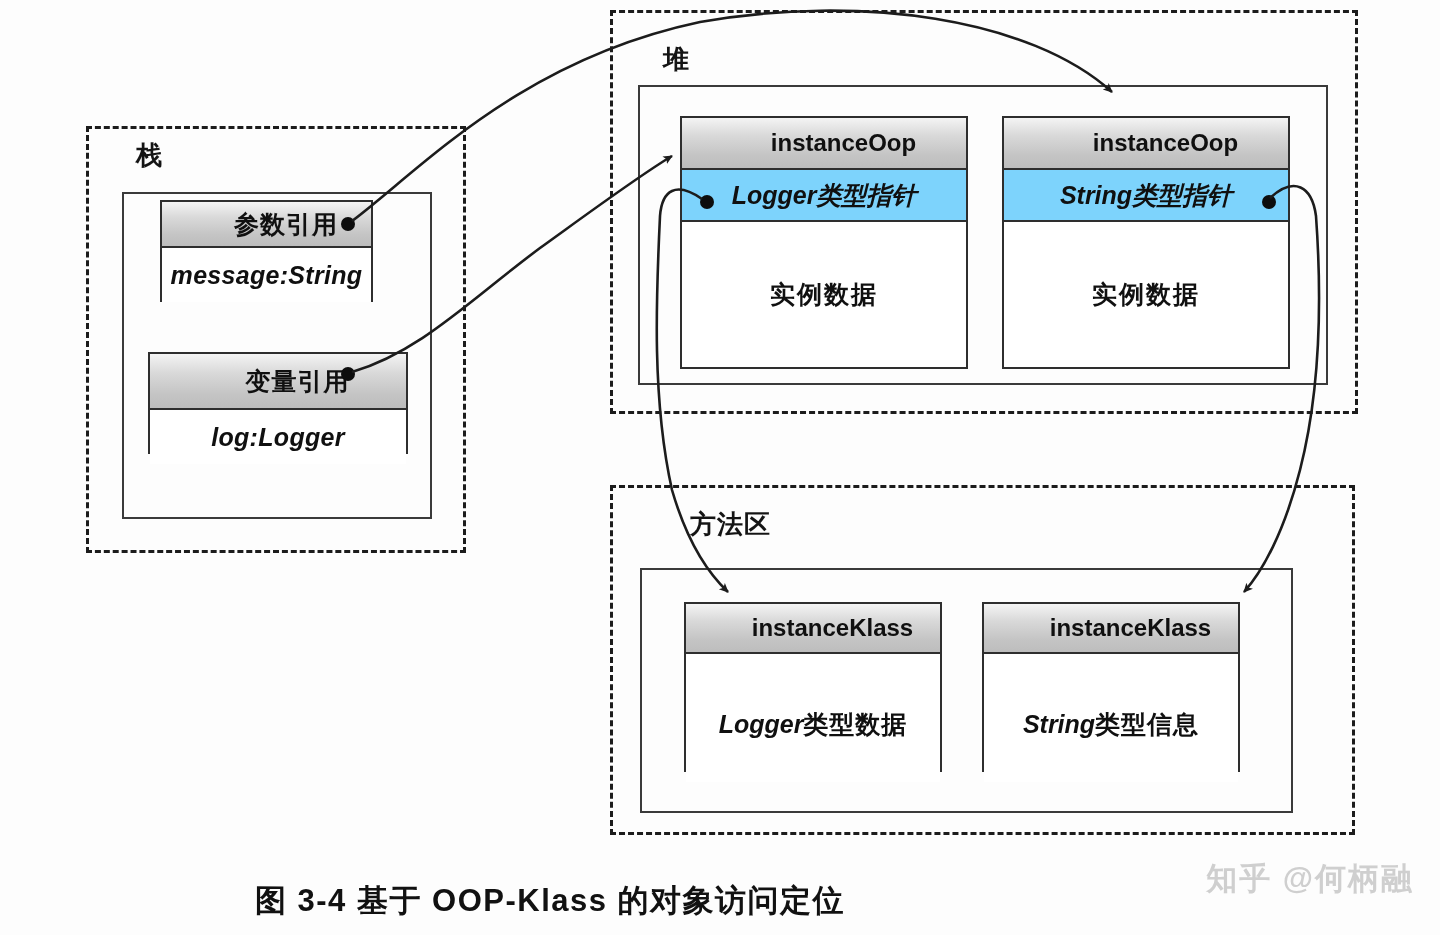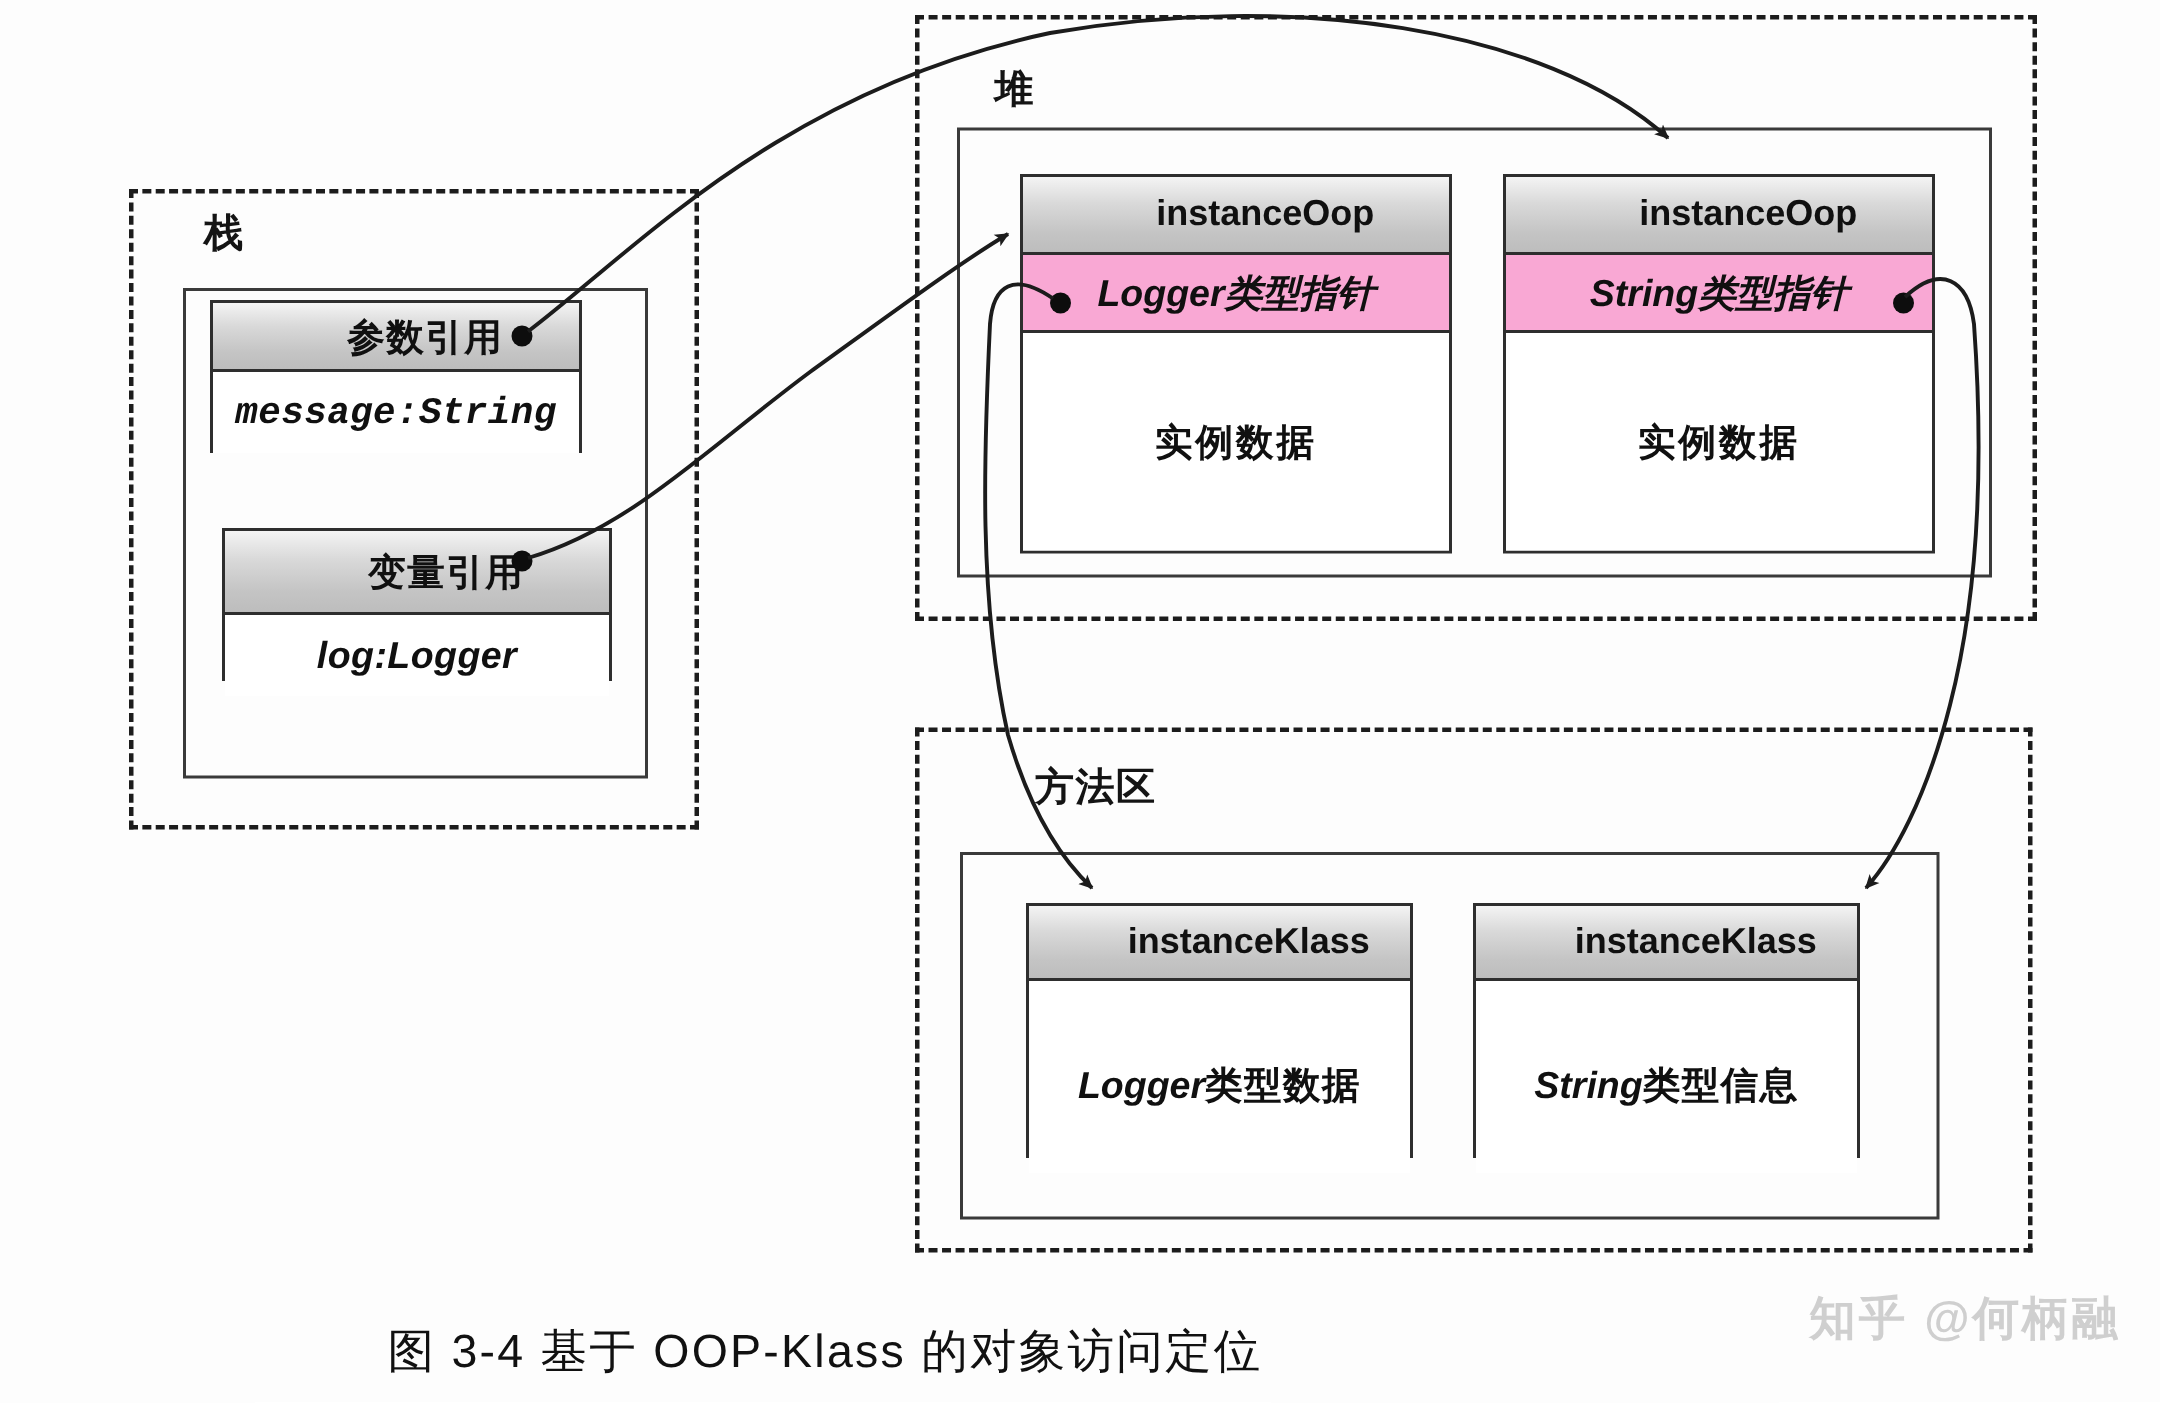--- a/index.html
+++ b/index.html
@@ -82,21 +82,21 @@
     font-weight: bold;
     letter-spacing: 0.3px;
   }
   .card-row {
     position: relative;
     box-sizing: border-box;
     border-bottom: 2px solid #2e2e2e;
     display: flex;
     align-items: center;
     justify-content: center;
-    background: #f9a8d4;
+    background: #7dd3fc;
     font-size: 25px;
     font-style: italic;
     font-weight: bold;
     color: #101010;
     height: 50px;
   }
   .card-body.two-line {
     line-height: 1.22;
     font-style: normal;
     margin-top: 12px;
@@ -132,21 +132,21 @@
   }
 
   
   #caption {
     position: absolute;
     left: 0;
     top: 880px;
     width: 1100px;
     text-align: center;
     font-size: 31px;
-    font-weight: normal;
+    font-weight: bold;
     color: #111111;
     letter-spacing: 1.5px;
   }
   #watermark {
     position: absolute;
     right: 26px;
     top: 858px;
     font-size: 31px;
     font-weight: bold;
     color: #cfcfcf;
@@ -158,21 +158,21 @@
 <body>
 
 <div id="page">
 
   <div class="region" style="left:86px; top:126px; width:380px; height:427px;">
   </div>
   <div class="region-label" style="left:136px; top:138px;">栈</div>
 
   <div class="inner-frame" style="left:122px; top:192px; width:310px; height:327px;"></div>
 
-  <div class="card" style="left:140px; top:200px; width:248px; height:102px;font-family:Liberation Mono, monospace;">
+  <div class="card" style="left:160px; top:200px; width:213px; height:102px;">
     <div class="card-header cn" style="height:46px;">参数引用</div>
     <div class="card-body italic" style="height:54px;">message:String</div>
   </div>
   <div class="ref-dot" style="left:341px; top:217px;"></div>
 
   <div class="card" style="left:148px; top:352px; width:260px; height:102px;">
     <div class="card-header cn" style="height:56px;">变量引用</div>
     <div class="card-body italic" style="height:54px;">log:Logger</div>
   </div>
   <div class="ref-dot" style="left:341px; top:367px;"></div>

